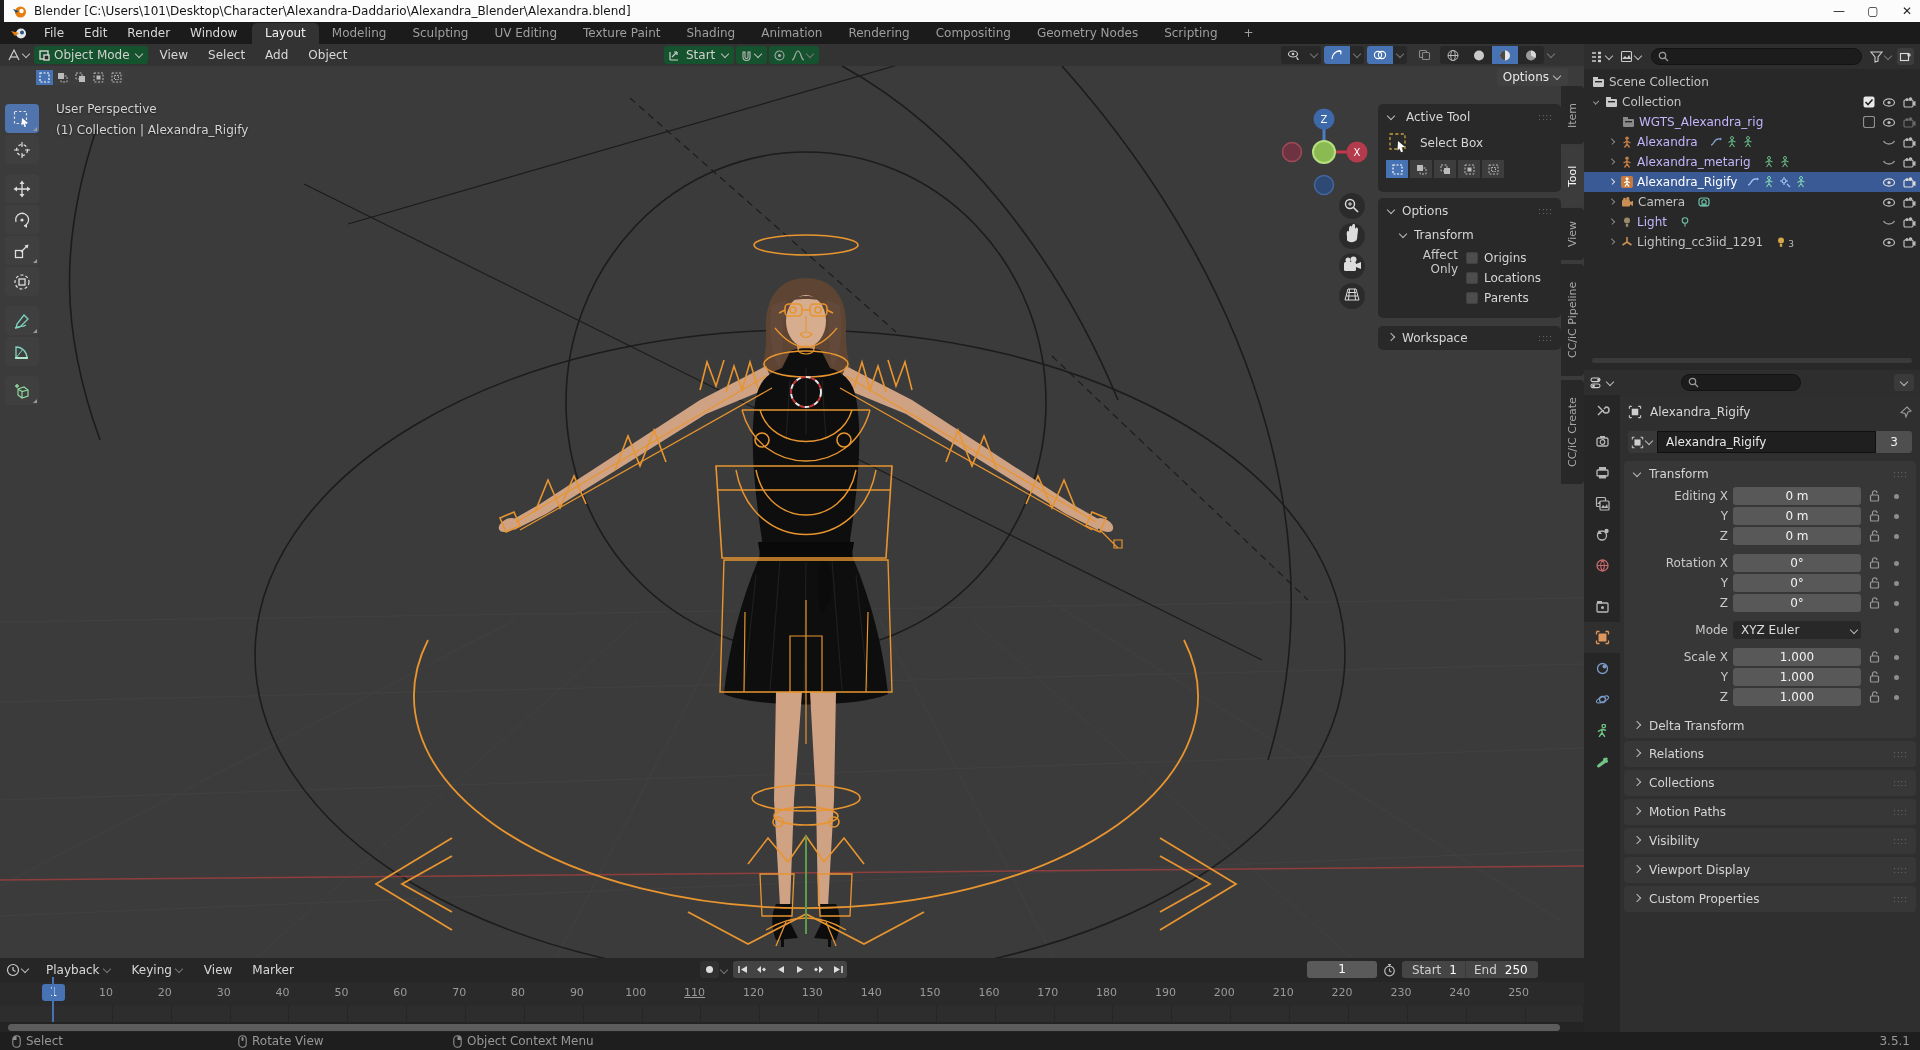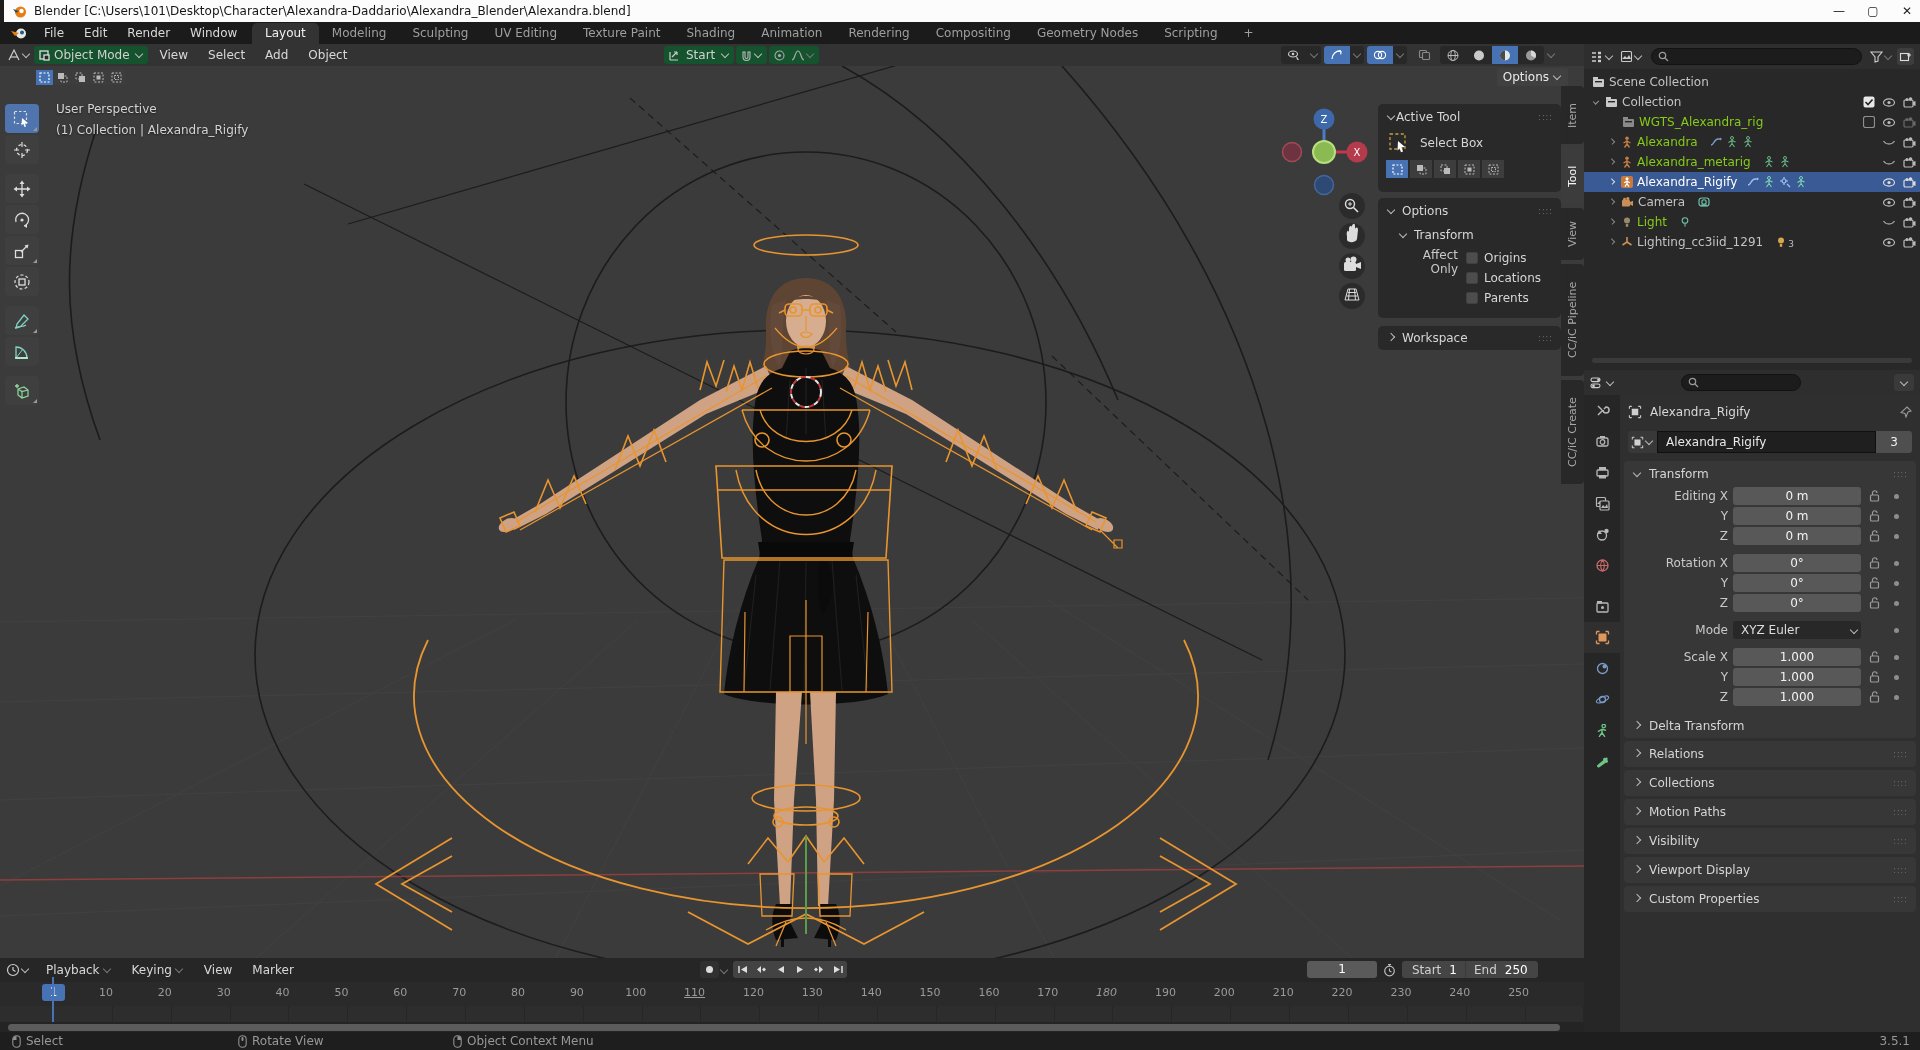--- a/index.html
+++ b/index.html
@@ -48,21 +48,21 @@
 .cbox{width:12px;height:12px;background:#4d4d4d;border-radius:2px;border:1px solid #404040;margin-right:6px}
 #ntabs{position:absolute;right:0;top:20px;width:23px}
 .ntab{width:23px;background:rgba(38,38,38,.85);border-radius:4px 0 0 4px;color:#a8a8a8;writing-mode:vertical-rl;transform:rotate(180deg);display:flex;align-items:center;justify-content:center;margin-bottom:4px;font-size:11px}
 .ntab.active{background:#3c3c3c;color:#f5f5f5}
 
 #outliner{left:1584px;top:44px;width:336px;height:326px;background:#282828}
 #outliner-header{height:25px;background:#2e2e2e;display:flex;align-items:center;padding:0 6px}
 .searchbox{height:17px;background:#1c1c1c;border:1px solid #121212;border-radius:9px;display:flex;align-items:center;padding:0 6px;color:#888}
 .orow{position:relative;height:20px;display:flex;align-items:center;color:#c3c3c3}
 .orow .lbl{margin-left:4px;white-space:nowrap}
-.orow.dim .lbl{color:#84cc16}
+.orow.dim .lbl{color:#c4b5fd}
 .orow.sel{background:#3a5a96}
 .orow.sel .lbl{color:#fff}
 .rIcons{position:absolute;right:4px;display:flex;align-items:center;gap:7px}
 .disc{width:8px;display:flex;justify-content:center}
 
 #properties{left:1584px;top:370px;width:336px;height:662px;background:#2f2f2f}
 #properties-header{height:25px;background:#2e2e2e;display:flex;align-items:center;padding:0 6px}
 #ptabs{position:absolute;left:0;top:25px;bottom:0;width:36px;background:#262626}
 .ptab{width:36px;height:31px;display:flex;align-items:center;justify-content:center}
 .ptab.active{background:#2f2f2f}
@@ -534,21 +534,21 @@
       </g>
     <g>
         <circle cx="76" cy="196" r="13" fill="rgba(35,35,35,.65)"></circle>
         <path d="M69,200 L72,189 L80,189 L83,200 Z M70.5,196 L81.5,196 M72,192.5 L80,192.5 M73.5,189 L72.5,200 M78.5,189 L79.5,200" fill="none" stroke="#ddd" stroke-width="1"></path>
       </g>
   </svg>
 
   <div class="npanel" style="top:38px;height:88px">
     <div class="nhead">
       <span class="chev"></span>
-        <span style="margin-left:0">Active Tool</span>
+        <span style="margin-left:10px">Active Tool</span>
         <span class="grip">::::</span>
     </div>
     <div class="flex" style="padding:2px 10px">
       <svg width="22" height="22" viewBox="0 0 22 22">
           <rect x="2" y="2" width="15" height="15" fill="none" stroke="#c8a03c" stroke-width="1.3" stroke-dasharray="3 2.4"></rect>
           <path d="M10,9 L17,15 L13.5,15.5 L15,19.5 L13,20.3 L11.6,16.4 L9.5,18.5 Z" fill="#fff"></path>
         </svg>
       <span style="margin-left:10px">Select Box</span>
     </div>
     <div class="flex" style="padding:4px 8px;gap:2px">
@@ -1271,21 +1271,21 @@
       <span class="rnum" style="left: 498.02px;">80</span>
       <span class="rnum" style="left: 556.88px;">90</span>
       <span class="rnum" style="left: 615.74px;">100</span>
       <span class="rnum" style="left: 674.6px; text-decoration: underline;">110</span>
       <span class="rnum" style="left: 733.46px;">120</span>
       <span class="rnum" style="left: 792.32px;">130</span>
       <span class="rnum" style="left: 851.18px;">140</span>
       <span class="rnum" style="left: 910.04px;">150</span>
       <span class="rnum" style="left: 968.9px;">160</span>
       <span class="rnum" style="left: 1027.76px;">170</span>
-      <span class="rnum" style="left: 1086.62px; font-style: italic;">180</span>
+      <span class="rnum" style="left: 1086.62px;">180</span>
       <span class="rnum" style="left: 1145.48px;">190</span>
       <span class="rnum" style="left: 1204.34px;">200</span>
       <span class="rnum" style="left: 1263.2px;">210</span>
       <span class="rnum" style="left: 1322.06px;">220</span>
       <span class="rnum" style="left: 1380.92px;">230</span>
       <span class="rnum" style="left: 1439.78px;">240</span>
       <span class="rnum" style="left: 1498.64px;">250</span>
     <div id="frame-chip">1</div>
   </div>
   <div id="tl-channels" style="background:repeating-linear-gradient(90deg,#262626 0px,#262626 1px,#2d2d2d 1px,#2d2d2d 58.86px);background-position:53px 0"></div>

